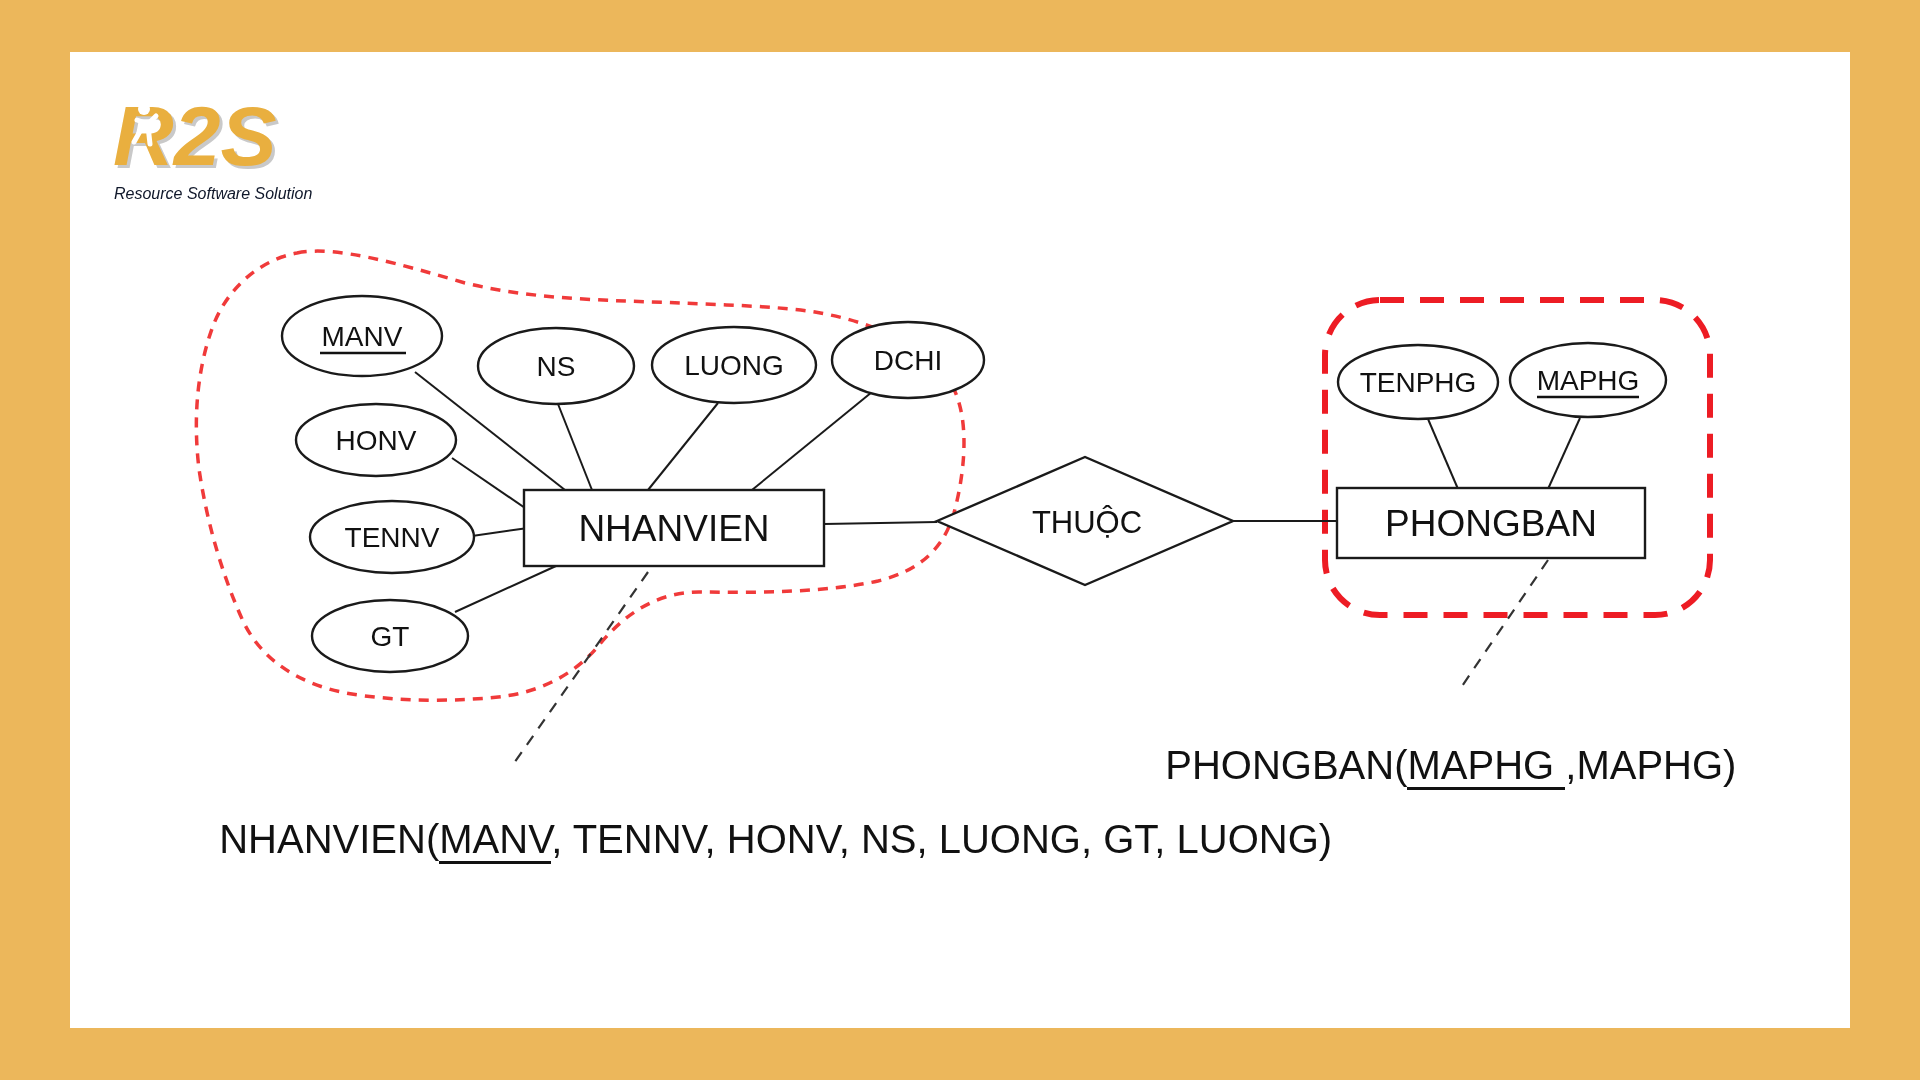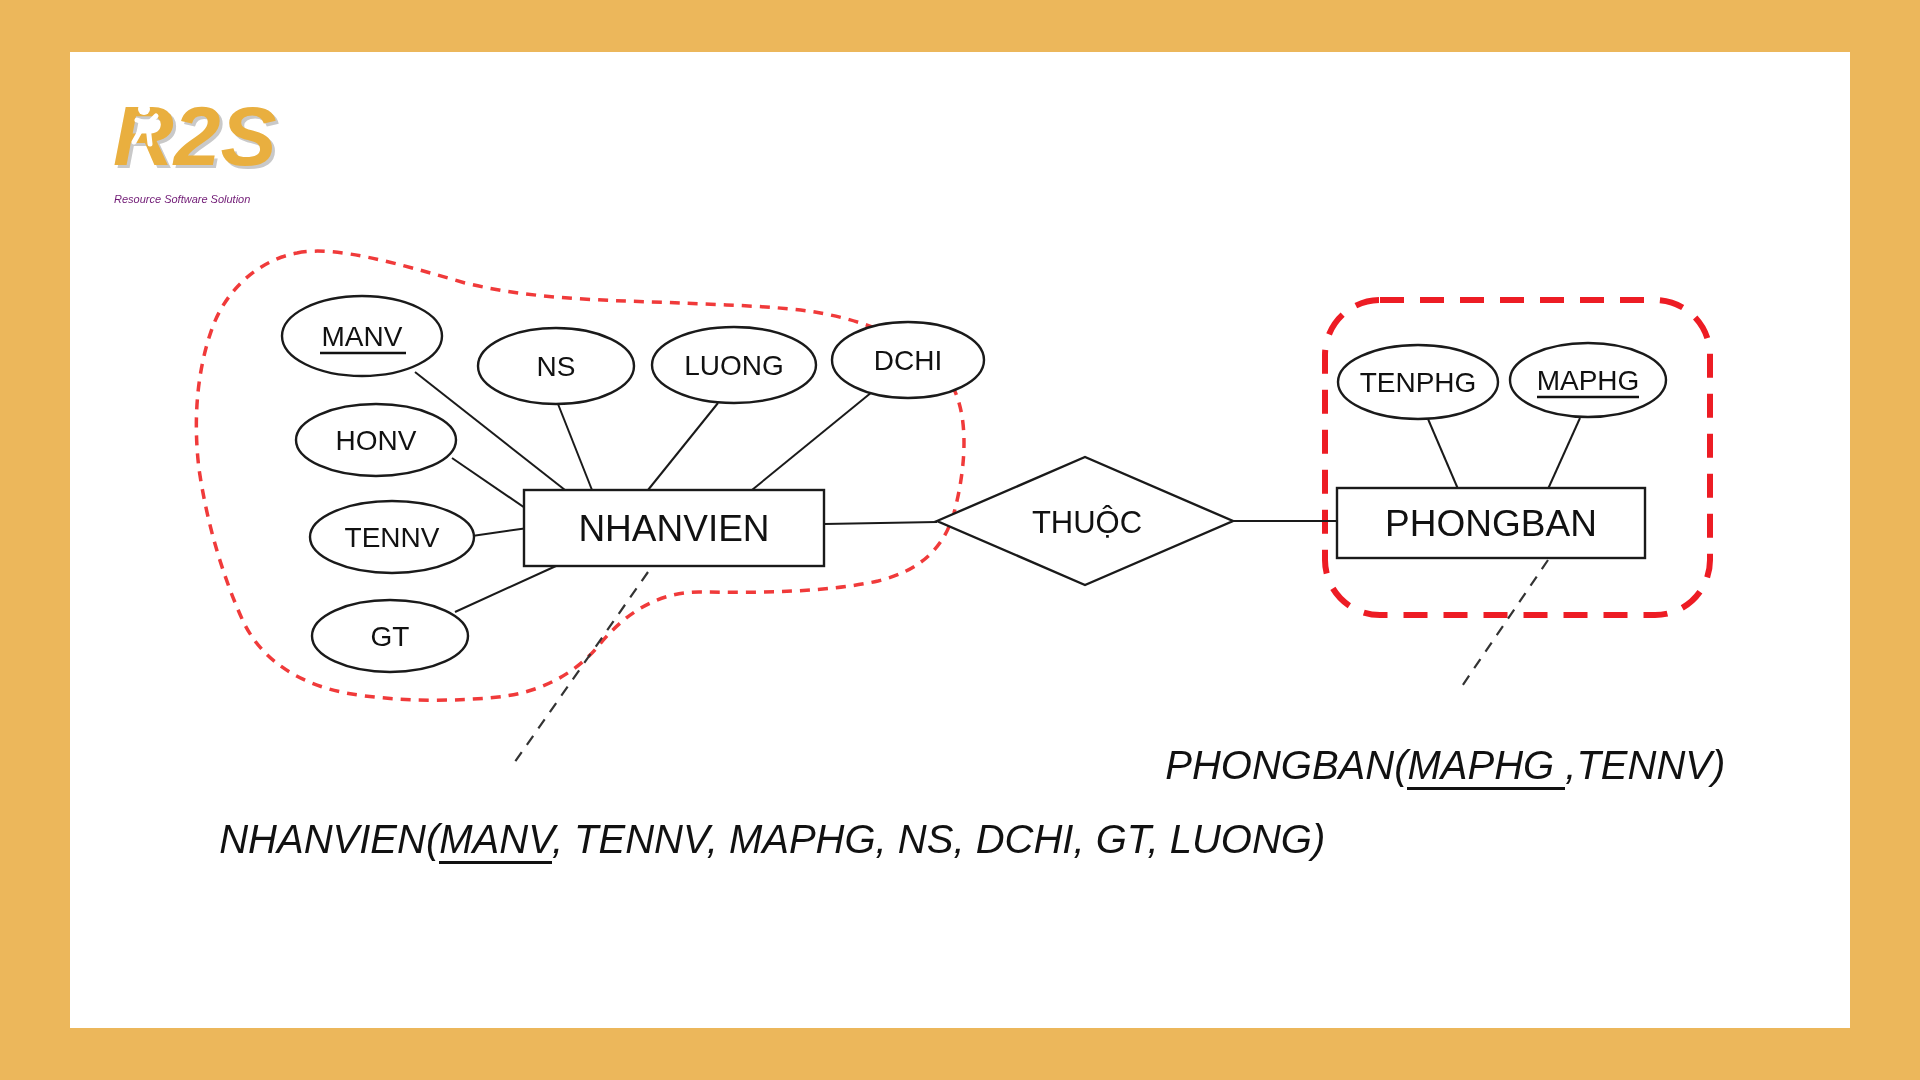--- a/index.html
+++ b/index.html
@@ -17,28 +17,27 @@
   .shape { fill:#ffffff; stroke:#1a1a1a; stroke-width:2.4; }
   .edge  { stroke:#1a1a1a; stroke-width:2; }
   .node-label { font-family:"Liberation Sans", sans-serif; font-size:28px; fill:#111; text-anchor:middle; }
   .entity-label { font-family:"Liberation Sans", sans-serif; font-size:37px; fill:#111; text-anchor:middle; }
   .rel-label { font-family:"Liberation Sans", sans-serif; font-size:31px; fill:#111; text-anchor:middle; }
   .keyline { stroke:#111; stroke-width:2.4; }
   .schema {
     position:absolute; color:#111; font-size:40px; letter-spacing:0px;
     font-family:"Liberation Sans", sans-serif; white-space:pre;
   }
-  .schema span { white-space:pre;font-style:italic; }
+  .schema span { white-space:pre; }
   .schema .key { border-bottom:3px solid #111; }
   .logo-wrap { position:absolute; left:104px; top:72px; width:220px; height:135px; }
   .logo-caption {
     position:absolute; left:10px; top:113px; width:220px;
-    font-size:11px; font-style:italic; color:#701a75;
+    font-size:16px; font-style:italic; color:#0f172a;
     font-family:"Liberation Sans", sans-serif;
-    margin-top:8px;
   }
 </style>
 </head>
 <body>
 
 <div class="panel"></div>
 
 <div class="logo-wrap">
   <svg width="220" height="135" viewBox="0 0 220 135">
     <text x="12" y="96" font-size="84" font-weight="bold" font-style="italic" fill="#c9c9c9" font-family="Liberation Sans, sans-serif">R2S</text>
@@ -138,18 +137,18 @@
     <text class="entity-label" x="1491" y="536">PHONGBAN</text>
   </g>
 
   <g>
     <polygon class="shape" points="937,521 1085,457 1233,521 1085,585"></polygon>
     <text class="rel-label" x="1087" y="533">THUỘC</text>
   </g>
 </svg>
 
 <div class="schema" style="left:1143px; top:698px;">
-  <span>PHONGBAN(</span><span class="key">MAPHG </span><span>,TENNV)</span>
+  <span>PHONGBAN(</span><span class="key">MAPHG </span><span>,MAPHG)</span>
 </div>
 
 <div class="schema" style="left:197px; top:772px;">
-  <span>NHANVIEN(</span><span class="key">MANV</span><span>, TENNV, MAPHG, NS, DCHI, GT, LUONG)</span>
+  <span>NHANVIEN(</span><span class="key">MANV</span><span>, TENNV, HONV, NS, LUONG, GT, LUONG)</span>
 </div>
 
 </body></html>

